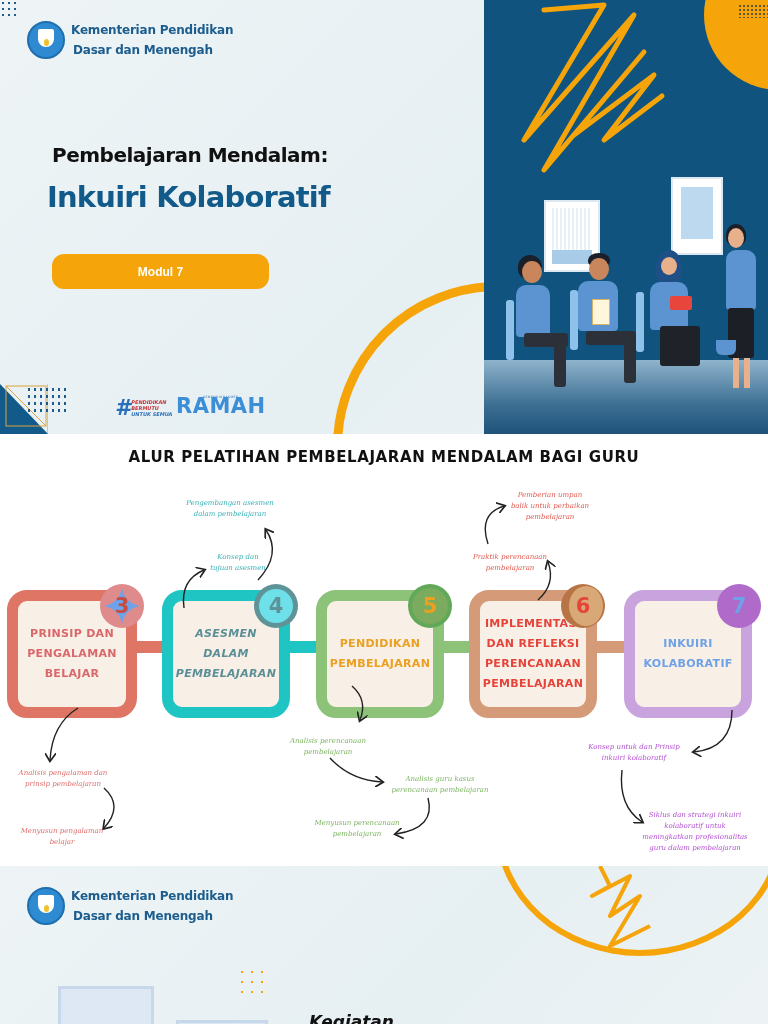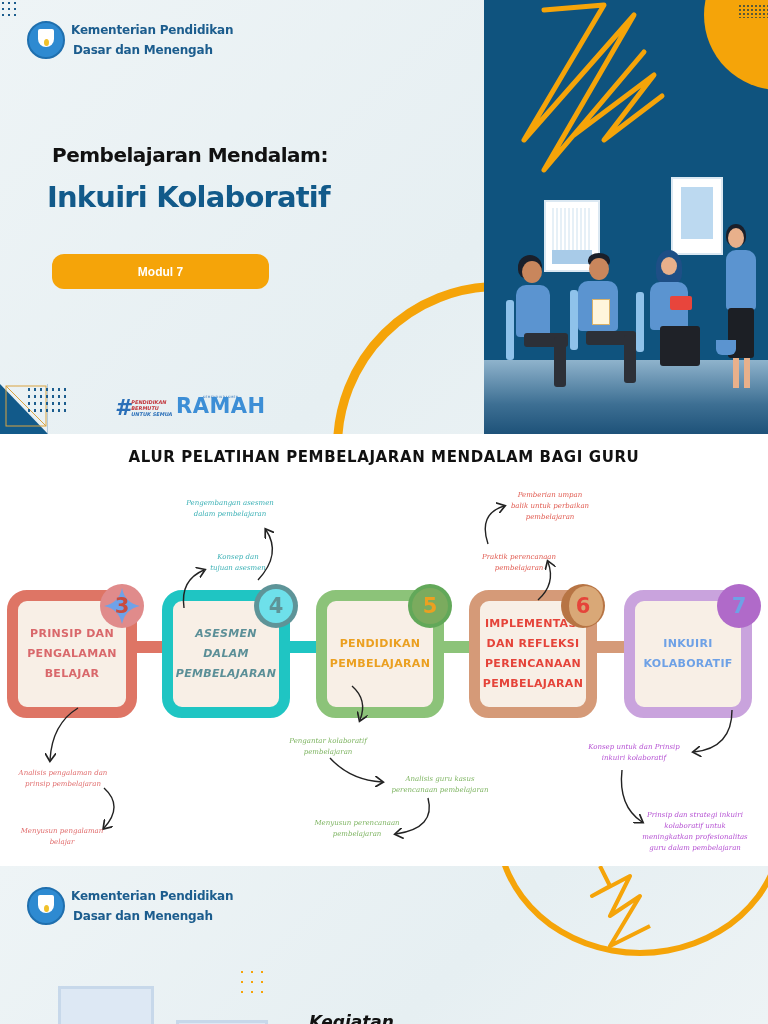--- a/index.html
+++ b/index.html
@@ -277,27 +277,27 @@
 
       <path d="M 732 276 Q 732 314 694 318" marker-end="url(#ah)"></path>
       <path d="M 622 336 Q 618 372 642 388" marker-end="url(#ah)"></path>
     </g>
   </svg>
 
   <div class="note" style="left:8px;top:334px;width:110px;color:#e06b6b;">Analisis pengalaman dan prinsip pembelajaran</div>
   <div class="note" style="left:18px;top:392px;width:88px;color:#e06b6b;">Menyusun pengalaman belajar</div>
   <div class="note" style="left:208px;top:118px;width:60px;color:#3ab0b5;">Konsep dan tujuan asesmen</div>
   <div class="note" style="left:182px;top:64px;width:96px;color:#3ab0b5;">Pengembangan asesmen dalam pembelajaran</div>
-  <div class="note" style="left:280px;top:302px;width:96px;color:#7cb35f;">Pengantar kolaboratif pembelajaran</div>
+  <div class="note" style="left:280px;top:302px;width:96px;color:#7cb35f;">Analisis perencanaan pembelajaran</div>
   <div class="note" style="left:388px;top:340px;width:104px;color:#7cb35f;">Analisis guru kasus perencanaan pembelajaran</div>
   <div class="note" style="left:312px;top:384px;width:90px;color:#7cb35f;">Menyusun perencanaan pembelajaran</div>
-  <div class="note" style="left:472px;top:118px;width:76px;color:#e0594f;margin-left:9px;">Praktik perencanaan pembelajaran</div>
+  <div class="note" style="left:472px;top:118px;width:76px;color:#e0594f;">Praktik perencanaan pembelajaran</div>
   <div class="note" style="left:510px;top:56px;width:80px;color:#e0594f;">Pemberian umpan balik untuk perbaikan pembelajaran</div>
   <div class="note" style="left:586px;top:308px;width:96px;color:#b44ed2;">Konsep untuk dan Prinsip inkuiri kolaboratif</div>
-  <div class="note" style="left:640px;top:376px;width:110px;color:#b44ed2;">Prinsip dan strategi inkuiri kolaboratif untuk meningkatkan profesionalitas guru dalam pembelajaran</div>
+  <div class="note" style="left:640px;top:376px;width:110px;color:#b44ed2;">Siklus dan strategi inkuiri kolaboratif untuk meningkatkan profesionalitas guru dalam pembelajaran</div>
 </section>
 
 <section class="slide3">
   <div class="s3-circle"></div>
   <svg style="position:absolute;left:540px;top:0;width:120px;height:100px" viewBox="0 0 120 100">
     <path d="M 60 0 L 70 20 L 52 30 L 90 10 L 70 50 L 100 30 L 70 80 L 110 60" fill="none" stroke="#f5a409" stroke-width="4" stroke-linejoin="round"></path>
   </svg>
 
   <div class="s3-logo-row">
     <div class="logo"></div>

